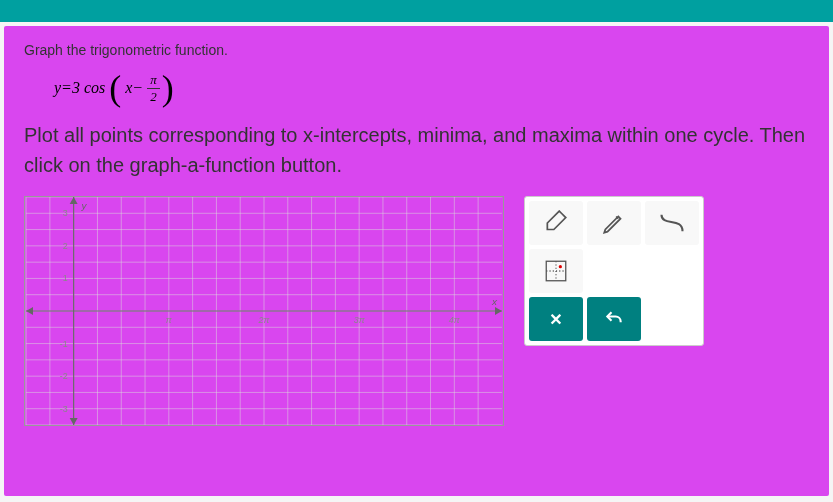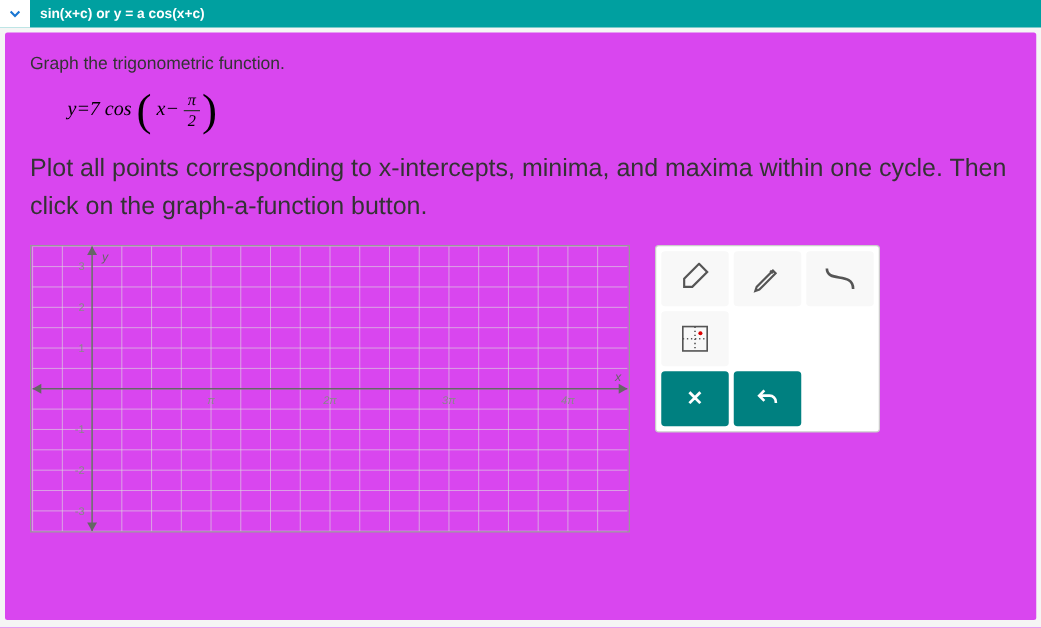--- a/index.html
+++ b/index.html
@@ -38,35 +38,27 @@
 .tool-grid { display: grid; grid-template-columns: repeat(3, 54px); grid-auto-rows: 44px; gap: 4px; }
 .tool { display: flex; align-items: center; justify-content: center; cursor: pointer; border-radius: 3px; }
 .tool.light { background: #f8f8f8; }
 .tool.empty { background: transparent; }
 .tool.teal { background: #008080; color: white; font-weight: bold; font-size: 16px; }
 </style>
 </head>
 <body>
 
 <div class="header">
-  <div class="header-left">
-    <div class="collapse-box">
-      <svg width="14" height="14" viewBox="0 0 24 24" fill="none" stroke="#1976d2" stroke-width="3">
-          <polyline points="6 9 12 15 18 9"></polyline>
-        </svg>
-    </div>
-    <span class="header-text">sin(x+c) or y = a cos(x+c)</span>
-  </div>
 </div>
 
 <div class="content">
   <div class="instruction">Graph the trigonometric function.</div>
 
   <div class="equation">
-    <span class="eq-text">y=7 cos</span>
+    <span class="eq-text">y=3 cos</span>
     <span class="paren">(</span>
     <span class="x-inner">x−</span>
     <span class="frac">
       <span class="num">π</span>
       <span class="den">2</span>
     </span>
     <span class="paren">)</span>
   </div>
 
   <div class="instruction2">Plot all points corresponding to x-intercepts, minima, and maxima within one cycle. Then click on the graph-a-function button.</div>

